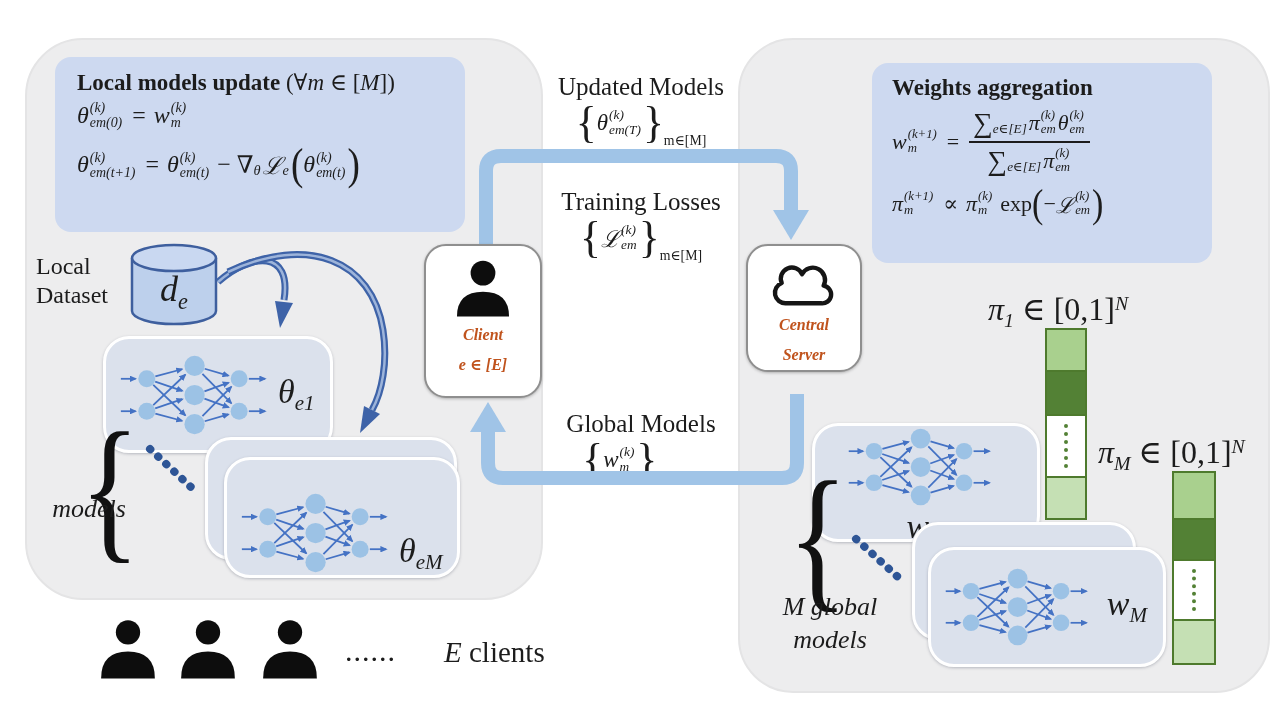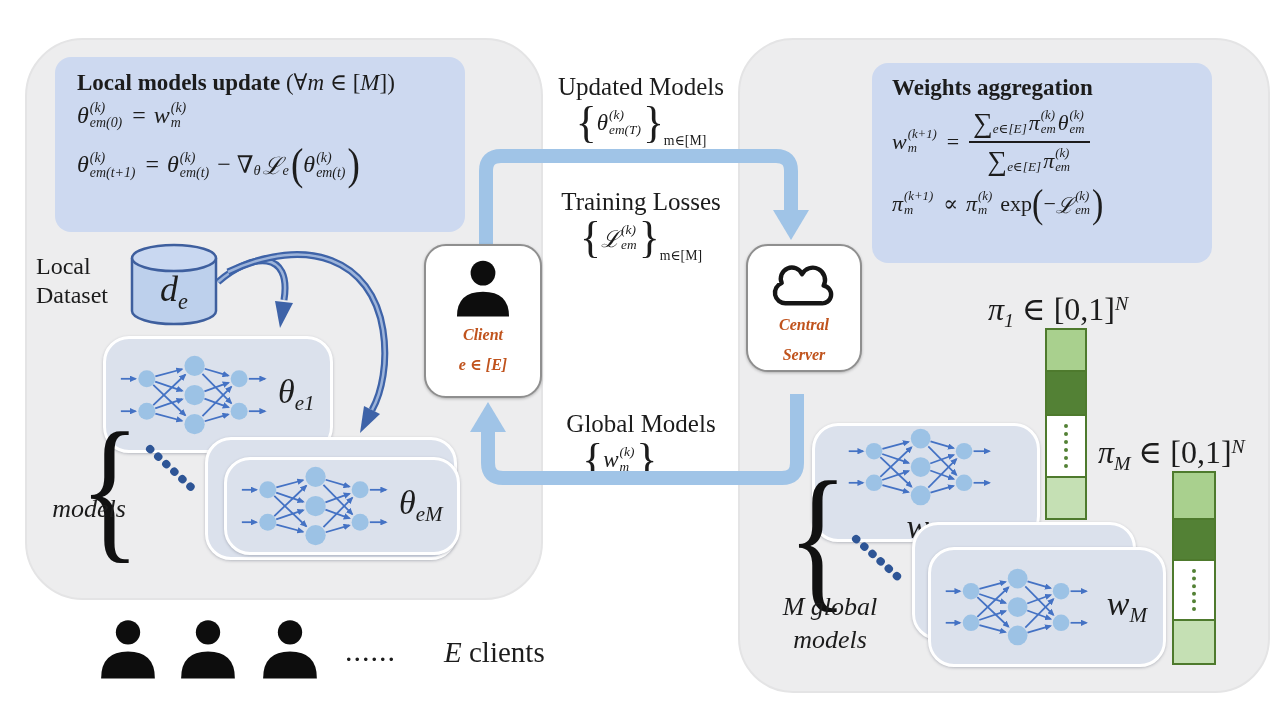--- a/index.html
+++ b/index.html
@@ -57,21 +57,21 @@
   .cyl-sym { position:absolute; left:0; top:26px; width:100%; text-align:center;
              font-size:36px; font-style:italic; }
   .cs { font-size:0.62em; vertical-align:-0.35em; }
   .supN { font-size:0.62em; vertical-align:0.5em; font-style:italic; }
 
   .card { position:absolute; background:#dbe1ec; border:3px solid #ffffff; border-radius:26px;
           box-shadow:0 1px 3px rgba(100,105,120,0.4); display:flex; align-items:center;
           justify-content:space-between; padding:0 16px 0 10px; }
   .card-t1 { left:103px; top:336px; width:230px; height:117px; }
   .card-tM-back { left:205px; top:437px; width:252px; height:123px; }
-  .card-tM { left:224px; top:457px; width:236px; height:98px; z-index:2; }
+  .card-tM { left:224px; top:457px; width:236px; height:121px; z-index:2;align-items:flex-end; }
   .card-w1 { left:812px; top:423px; width:228px; height:119px;flex-direction:column; }
   .card-wM-back { left:912px; top:522px; width:224px; height:118px; }
   .card-wM { left:928px; top:547px; width:238px; height:120px; z-index:2; }
   .card-label { font-size:34px; font-style:italic; white-space:nowrap; }
 
   .brace { position:absolute; font-size:158px; line-height:150px; font-weight:300;
            transform:scaleX(0.8); color:#111; }
   .brace-left  { left:72px;  top:414px; }
   .brace-right { left:780px; top:463px; }
   .brace-caption { position:absolute; font-size:26px; font-style:italic; line-height:33px; text-align:center; }

